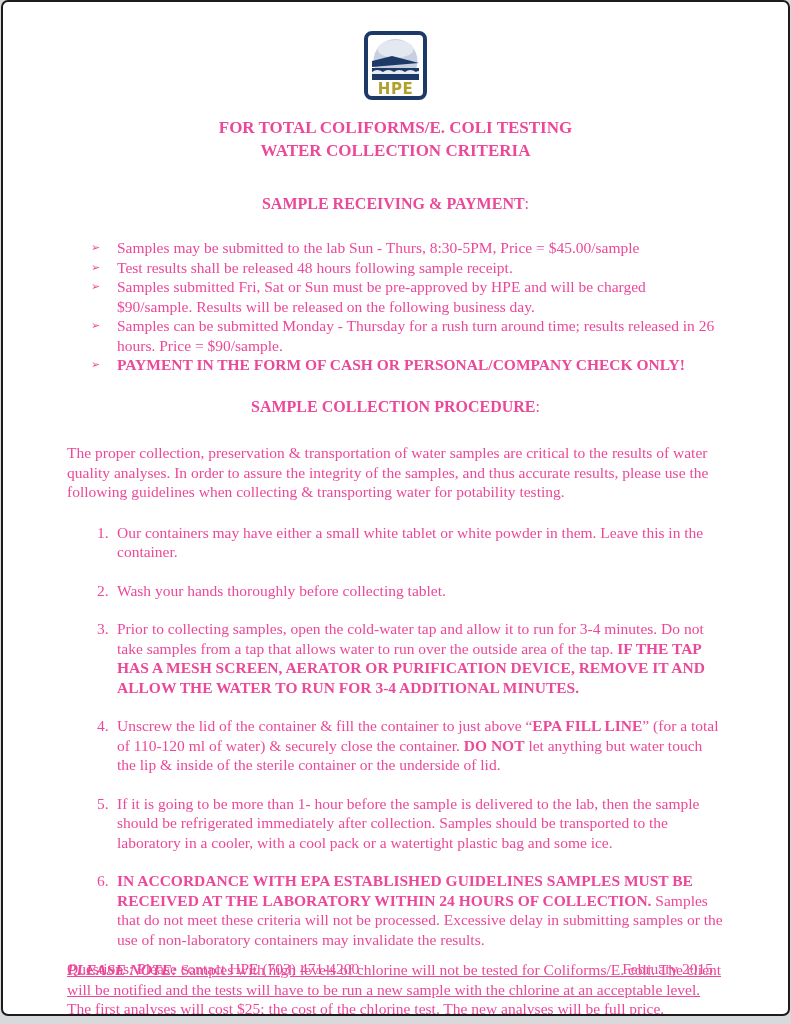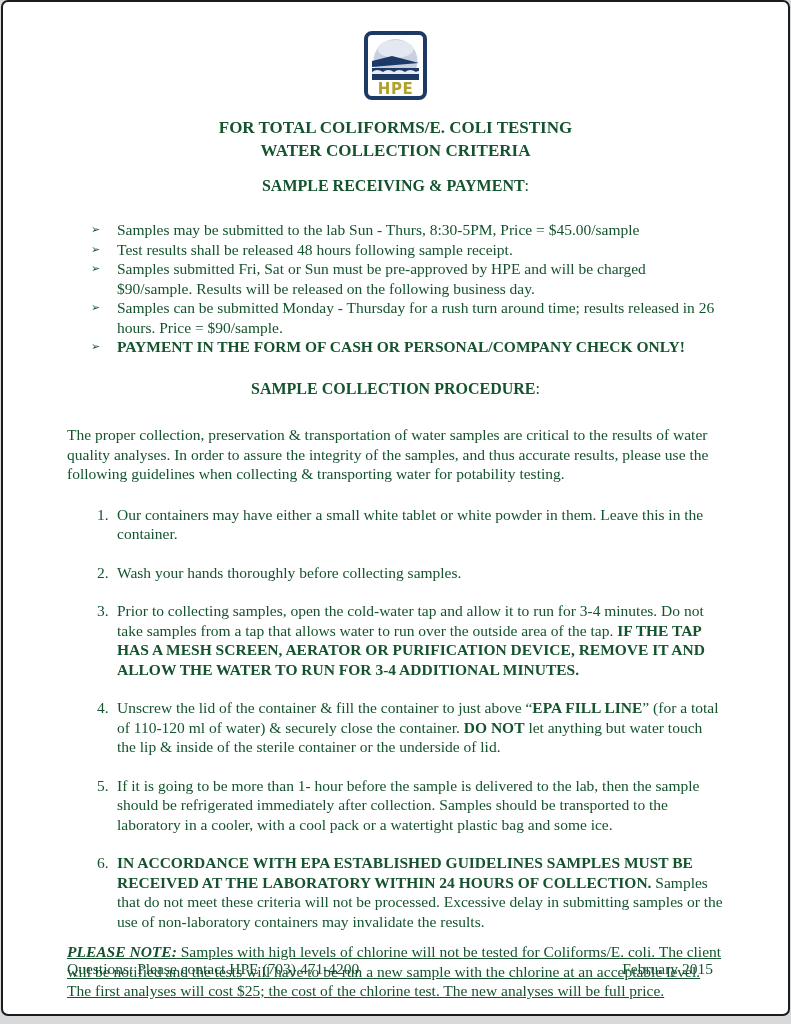--- a/index.html
+++ b/index.html
@@ -10,21 +10,21 @@
   }
   .page {
     position: relative;
     box-sizing: border-box;
     width: 789px; height: 1016px;
     margin: 0 auto;
     background: #ffffff;
     border: 2px solid #1c1c1c;
     border-radius: 7px;
     overflow: hidden;
-    color: #14532d;
+    color: #ec4899;
   }
   .content {
     box-sizing: border-box;
     width: 100%; height: 100%;
     padding: 29px 64px 0 64px;
     font-size: 15.5px;
     line-height: 19.5px;
   }
   .b { font-weight: bold; }
   .i { font-style: italic; }
@@ -34,21 +34,21 @@
   .logo { display: inline-block; }
 
   .title {
     margin-top: 11px;
     text-align: center;
     font-weight: bold;
     font-size: 17px;
     line-height: 23px;
   }
   .section-heading {
-    margin-top: 14px;
+    margin-top: 32px;
     text-align: center;
     font-size: 16px;
   }
   .bullet-list { margin-top: 25px; }
   .bullet-row { display: flex; }
   .bullet-marker {
     flex: 0 0 26px;
     padding-left: 24px;
     box-sizing: content-box;
     font-family: "DejaVu Sans", sans-serif;
@@ -138,21 +138,21 @@
 
     <div class="intro"><span>The proper collection, preservation &amp; transportation of water samples are critical to the results of water quality analyses.  In order to assure the integrity of the samples, and thus accurate results, please use the following guidelines when collecting &amp; transporting water for potability testing.</span></div>
 
     <div class="num-list">
       <div class="num-row first">
         <span class="num-marker">1.</span>
         <div class="num-text"><span>Our containers may have either a small white tablet or white powder in them. Leave this in the container.</span></div>
       </div>
       <div class="num-row">
         <span class="num-marker">2.</span>
-        <div class="num-text"><span>Wash your hands thoroughly before collecting samples.</span></div>
+        <div class="num-text"><span>Wash your hands thoroughly before collecting tablet.</span></div>
       </div>
       <div class="num-row">
         <span class="num-marker">3.</span>
         <div class="num-text"><span>Prior to collecting samples, open the cold-water tap and allow it to run for 3-4 minutes.  Do not take samples from a tap that allows water to run over the outside area of the tap.  </span><span class="b">IF THE TAP HAS A MESH SCREEN, AERATOR OR PURIFICATION DEVICE, REMOVE IT AND ALLOW THE WATER TO RUN FOR 3-4 ADDITIONAL MINUTES.</span></div>
       </div>
       <div class="num-row">
         <span class="num-marker">4.</span>
         <div class="num-text"><span>Unscrew the lid of the container &amp; fill the container to just above “</span><span class="b">EPA FILL LINE</span><span>” (for a total of 110-120 ml of water) &amp; securely close the container. </span><span class="b">DO NOT</span><span> let anything but water touch the lip &amp; inside of the sterile container or the underside of lid.</span></div>
       </div>
       <div class="num-row">

